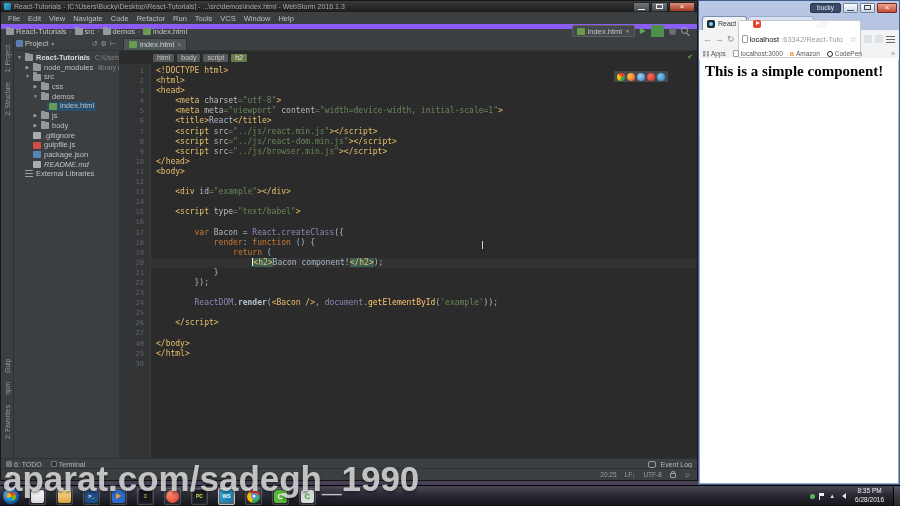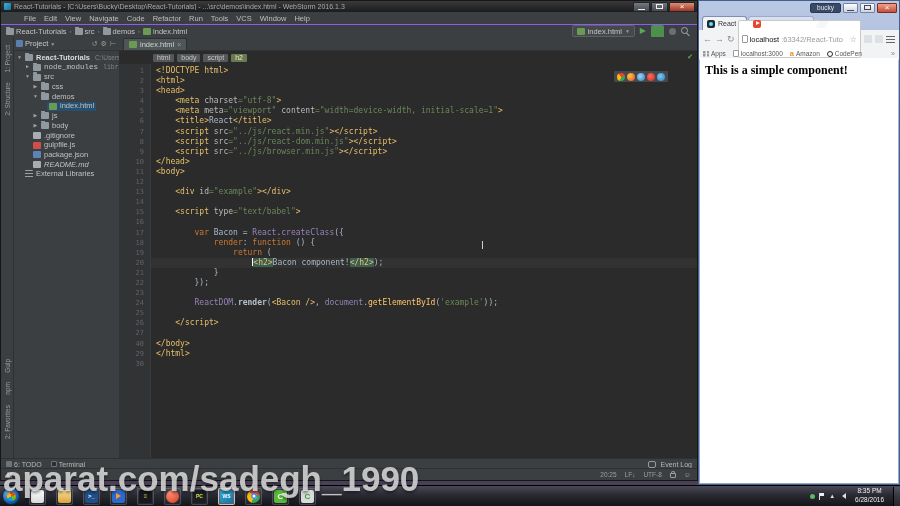--- a/index.html
+++ b/index.html
@@ -14,21 +14,21 @@
   .ws-ico{width:7px;height:7px;background:linear-gradient(135deg,#35b6d9,#1b6f9e);border-radius:1px;margin:0 3px 0 1px;flex:none;}
   .ws-title-text{font-size:7px;color:#a9a9a9;white-space:nowrap;overflow:hidden;flex:1;}
   .winbtns{display:flex;gap:1px;margin-left:4px;flex:none;}
   .wbtn{width:15px;height:8px;background:linear-gradient(#74797f,#45494e);border:1px solid #212428;border-radius:1px;position:relative;}
   .wbtn.min::after{content:"";position:absolute;left:4px;right:4px;bottom:1px;height:1px;background:#eee;}
   .wbtn.max::after{content:"";position:absolute;left:4px;top:1px;width:5px;height:3px;border:1px solid #eee;}
   .wbtn.close{width:24px;background:linear-gradient(#e08d74,#9e3626);}
   .wbtn.close::after{content:"×";position:absolute;left:0;right:0;top:-1px;text-align:center;color:#fff;font-size:8px;line-height:9px;}
 
   .ws-menu{position:absolute;top:11px;left:0;right:0;height:12px;background:#3c3f41;
-      border-bottom:1px solid #8b5cf6;display:flex;align-items:center;padding-left:19px;}
+      border-bottom:5px solid #8b5cf6;display:flex;align-items:center;padding-left:3px;}
   .mi{font-size:7.5px;color:#bfbfbf;padding:0 4px;}
 
   .ws-nav{position:absolute;top:24px;left:0;right:0;height:12px;display:flex;align-items:center;padding:0 5px;}
   .crumbs{display:flex;align-items:center;gap:3px;flex:1;overflow:hidden;}
   .crumb{display:flex;align-items:center;gap:2px;font-size:7.5px;color:#c3c3c3;white-space:nowrap;}
   .crumb-sep{color:#888;font-size:6px;}
   .runbox{display:flex;align-items:center;gap:5px;flex:none;}
   .runcfg{display:flex;align-items:center;gap:3px;background:#45494b;border:1px solid #5c6163;border-radius:2px;
       padding:0 4px;height:10px;font-size:7.5px;color:#c3c3c3;}
   .dd{font-size:5px;color:#9a9a9a;}
@@ -149,21 +149,21 @@
   .bm{display:flex;align-items:center;gap:2px;white-space:nowrap;}
   .bi{width:6px;height:6px;flex:none;}
   .bi-apps{background:linear-gradient(#999,#999) 0 0/2.5px 2.5px no-repeat,linear-gradient(#999,#999) 3.5px 0/2.5px 2.5px no-repeat,
            linear-gradient(#999,#999) 0 3.5px/2.5px 2.5px no-repeat,linear-gradient(#999,#999) 3.5px 3.5px/2.5px 2.5px no-repeat;}
   .bi-doc{width:4px;height:5px;border:1px solid #9a9a9a;border-radius:1px;background:#fff;}
   .bi-amazon{width:auto;height:auto;color:#e8912d;font-weight:bold;font-size:7.5px;line-height:6px;}
   .bi-amazon::after{content:"a";}
   .bi-codepen{width:4px;height:4px;border:1.5px solid #2b2b2b;border-radius:50%;}
   .bm-more{margin-left:auto;color:#888;font-size:7px;}
   .cr-page{position:absolute;left:1px;right:1px;top:57px;bottom:1px;background:#fff;}
-  .page-h2{font-family:"Liberation Serif","DejaVu Serif",serif;font-weight:bold;font-size:12px;color:#000;padding:5px 0 0 5px;}
+  .page-h2{font-family:"Liberation Serif","DejaVu Serif",serif;font-weight:bold;font-size:15px;color:#000;padding:5px 0 0 5px;}
 
   
   .taskbar{position:absolute;left:0;top:485px;width:900px;height:21px;
       background:linear-gradient(#4a4a55 0,#2a2a34 45%,#14141a 100%);border-top:1px solid #000;
       box-sizing:border-box;display:flex;align-items:center;padding:0 0 0 2px;z-index:10;}
   .orb{width:18px;height:18px;border-radius:50%;flex:none;margin-right:9px;position:relative;border:1px solid #0a2a50;
       background:radial-gradient(circle at 35% 30%,#7db9e8,#1f5fa8 60%,#0c3a6e);box-sizing:border-box;}
   .orb::after{content:"";position:absolute;left:3.5px;top:3.5px;width:9px;height:9px;border-radius:50%;
       background:conic-gradient(#f25022 0 90deg,#7fba00 0 180deg,#00a4ef 0 270deg,#ffb900 0 360deg);transform:rotate(-20deg);}
   .ticons{display:flex;gap:10px;align-items:center;}
@@ -298,21 +298,21 @@
       </div>
       <div class="tree" id="tree">
           <div class="trow" style="padding-left: 2px;">
             <span class="arrow">▼</span>
             <span class="tlab">
               <span class="ti folder"></span>
               <span class="b">React-Tutorials</span>
             </span>
             <span class="suf">C:\Users\Bucky\D</span>
           </div>
-          <div class="trow" style="padding-left: 10px; font-family: Liberation Mono, monospace;">
+          <div class="trow" style="padding-left: 10px;">
             <span class="arrow">▶</span>
             <span class="tlab">
               <span class="ti folder"></span>
               <span>node_modules</span>
             </span>
             <span class="suf">library root</span>
           </div>
           <div class="trow" style="padding-left: 10px;">
             <span class="arrow">▼</span>
             <span class="tlab">

